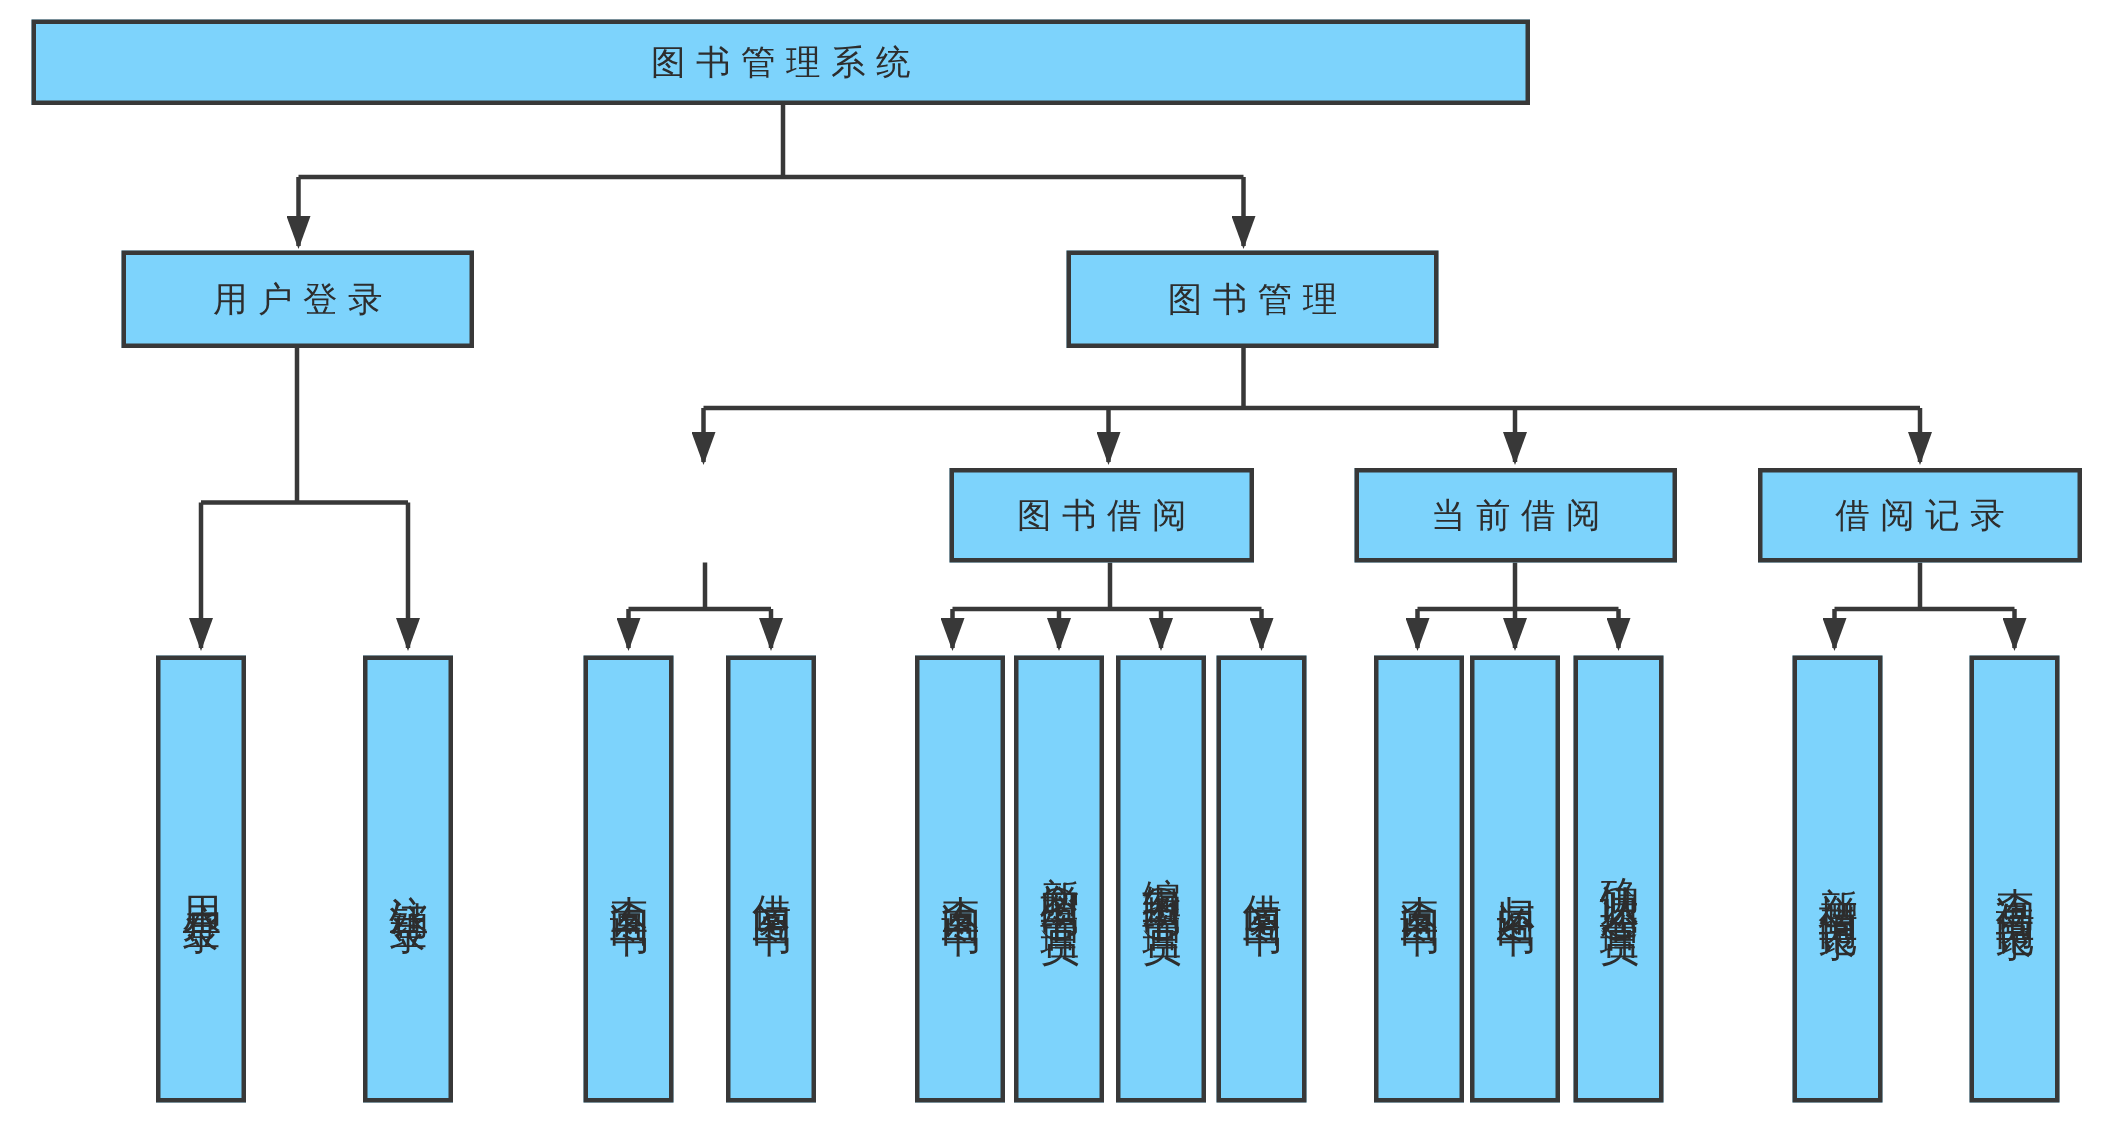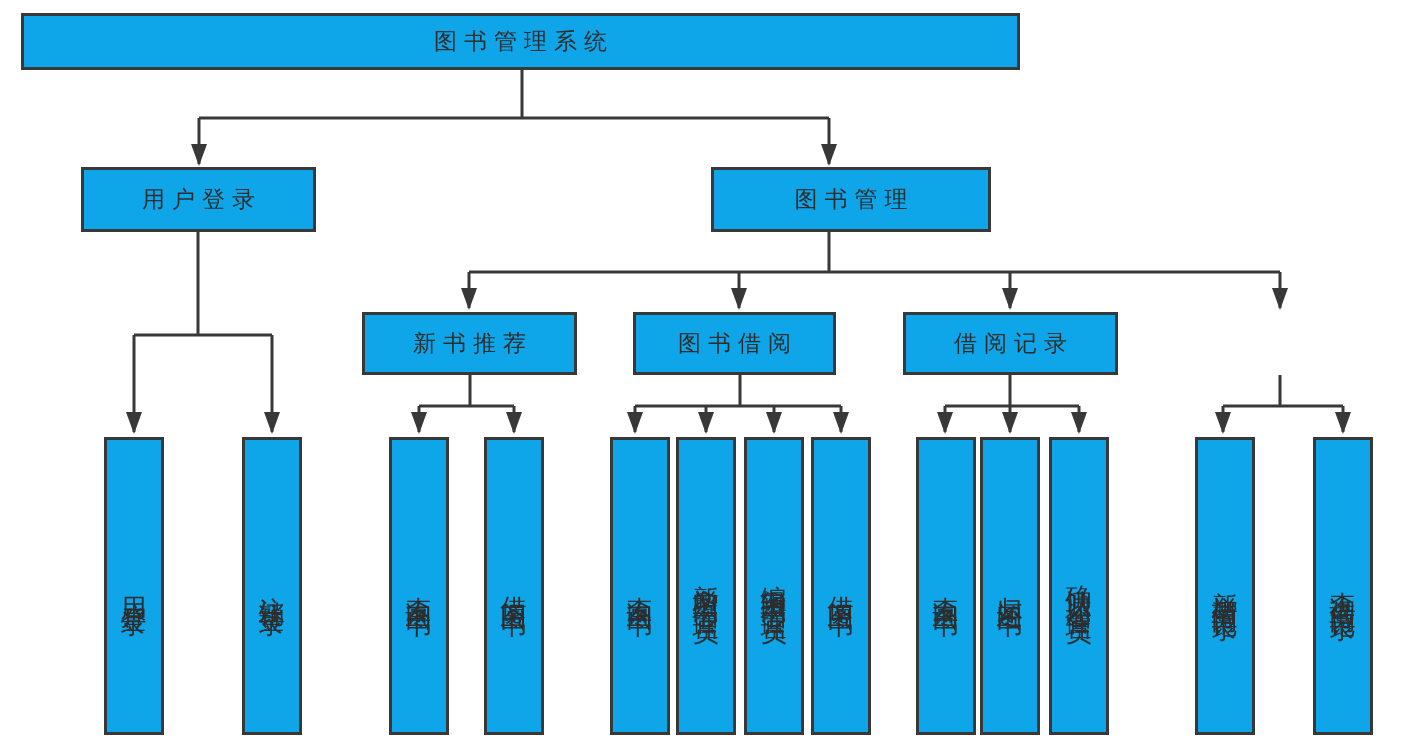--- a/index.html
+++ b/index.html
@@ -7,21 +7,21 @@
     position:relative;width:1405px;height:747px;
     background:var(--color-background,#ffffff);
     color:var(--color-text,#2d2d2d);
     font-family:"DejaVu Sans","Liberation Sans",sans-serif;
     overflow:hidden;
   }
   .connectors{position:absolute;left:0;top:0;z-index:1;}
   .connectors path,.connectors line{stroke:var(--color-line,#383838);stroke-width:3;fill:none;}
   #arrowhead path{fill:var(--color-line,#383838);stroke:none;}
   .node{
-    position:absolute;z-index:2;background:#0ea5e9;
+    position:absolute;z-index:2;background:#7dd3fc;
     border:3px solid var(--color-line,#383838);box-sizing:border-box;
     display:flex;align-items:center;justify-content:center;
   }
   .hlabel{font-size:23px;letter-spacing:7px;white-space:nowrap;padding-left:7px;}
   .vtext{
     writing-mode:vertical-rl;text-orientation:mixed;
     font-size:26px;letter-spacing:5px;line-height:1;white-space:nowrap;
   }
   .watermark{
     position:absolute;right:4px;bottom:2px;z-index:5;
@@ -70,31 +70,31 @@
     <line x1="1343" y1="406" x2="1343" y2="432" marker-end="url(#arrowhead)"></line>
   </svg>
 
   <div class="node" style="left:21px;top:13px;width:999px;height:57px">
     <span class="hlabel">图书管理系统</span>
   </div>
 
   <div class="node" style="left:81px;top:167px;width:235px;height:65px">
     <span class="hlabel">用户登录</span>
   </div>
-  <div class="node" style="left:711px;top:167px;width:280px;height:65px">
+  <div class="node" style="left:711px;top:167px;width:248px;height:65px">
     <span class="hlabel">图书管理</span>
   </div>
 
-  <div class="node" style="left:362px;top:312px;width:215px;height:63px">
-    <span class="hlabel">新书推荐</span>
-  </div>
   <div class="node" style="left:633px;top:312px;width:203px;height:63px">
     <span class="hlabel">图书借阅</span>
   </div>
   <div class="node" style="left:903px;top:312px;width:215px;height:63px">
+    <span class="hlabel">当前借阅</span>
+  </div>
+  <div class="node" style="left:1172px;top:312px;width:216px;height:63px">
     <span class="hlabel">借阅记录</span>
   </div>
 
   <div class="node" style="left:104px;top:437px;width:60px;height:298px">
     <span class="vtext">用户登录</span>
   </div>
   <div class="node" style="left:242px;top:437px;width:60px;height:298px">
     <span class="vtext">注销登录</span>
   </div>
 

